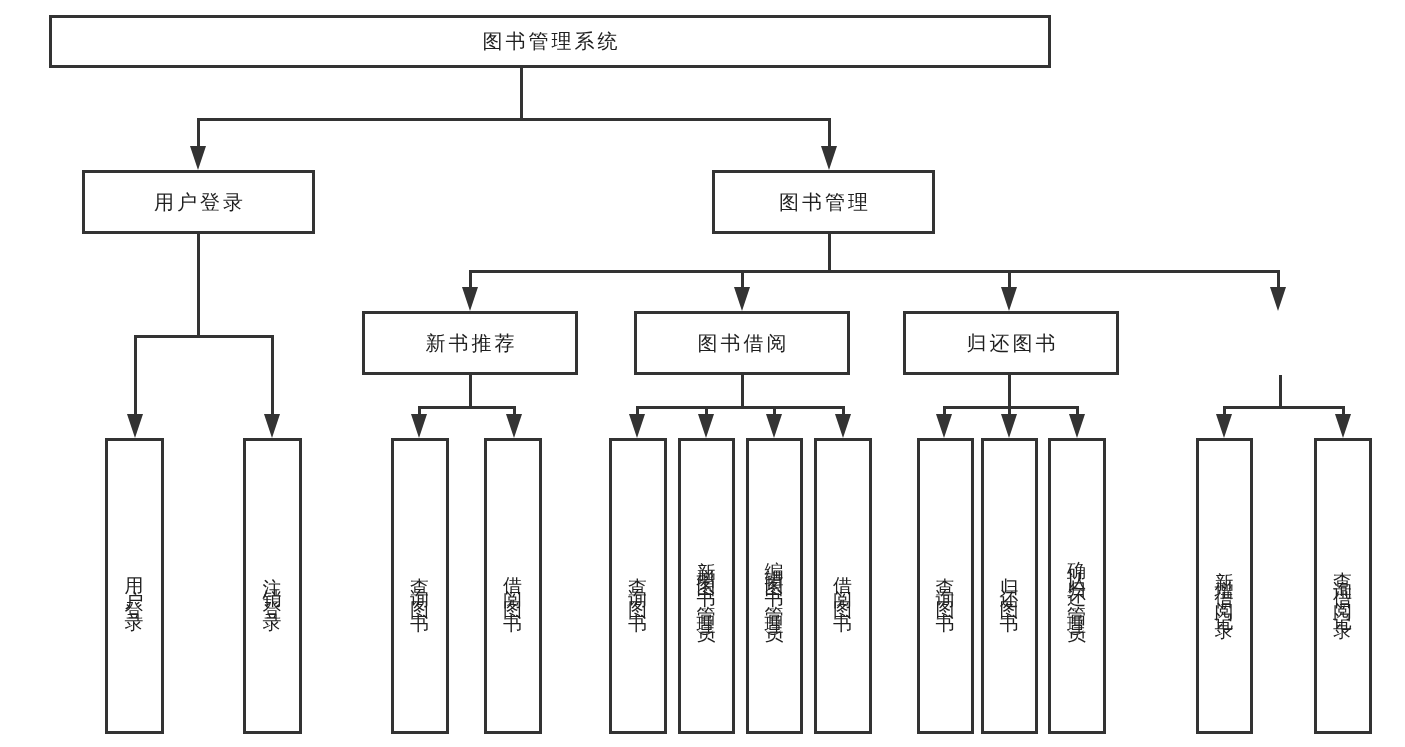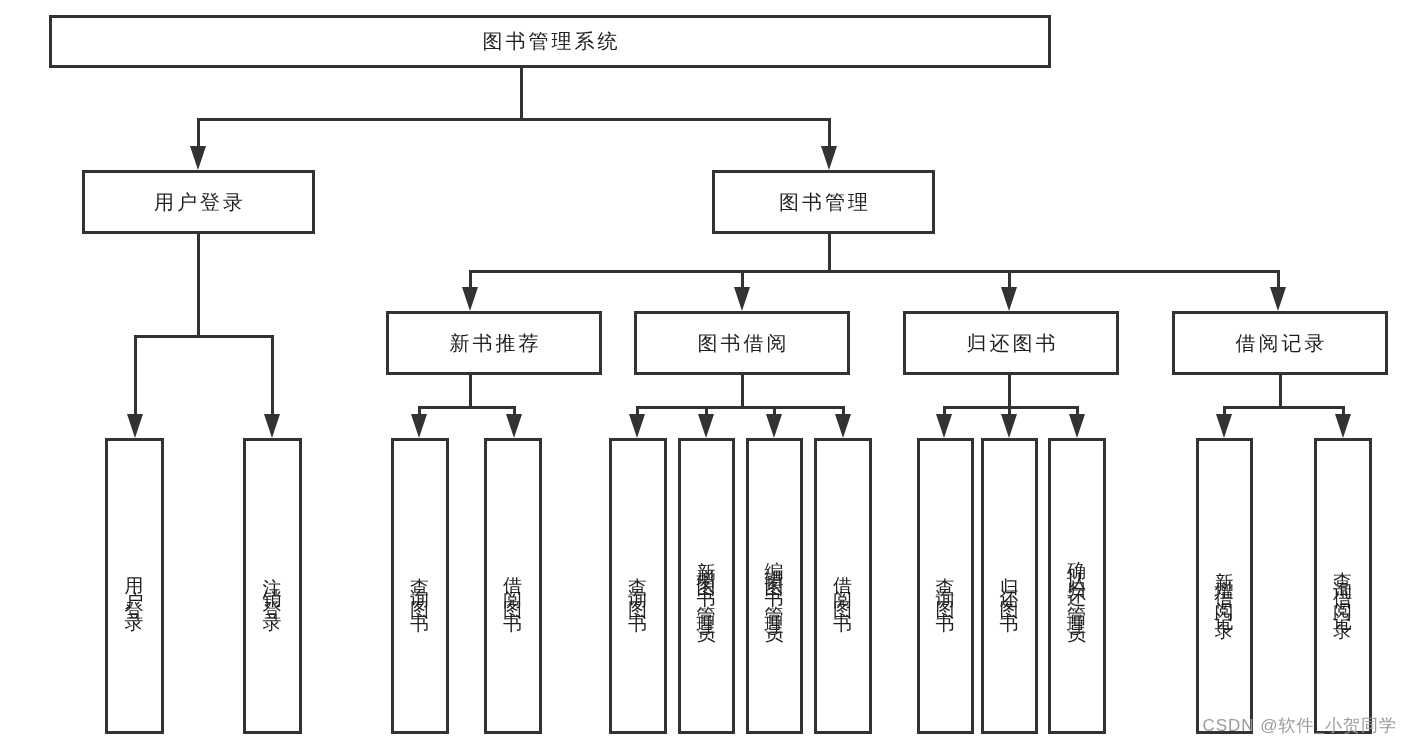--- a/index.html
+++ b/index.html
@@ -79,31 +79,28 @@
   <div class="hline" style="left:468.5px;top:270px;width:811px;"></div>
   <div class="vline" style="left:468.5px;top:270px;height:20px;"></div>
   <div class="arrow" style="left:462px;top:287px;"></div>
   <div class="vline" style="left:740.5px;top:270px;height:20px;"></div>
   <div class="arrow" style="left:734px;top:287px;"></div>
   <div class="vline" style="left:1007.5px;top:270px;height:20px;"></div>
   <div class="arrow" style="left:1001px;top:287px;"></div>
   <div class="vline" style="left:1276.5px;top:270px;height:20px;"></div>
   <div class="arrow" style="left:1270px;top:287px;"></div>
 
-  <div class="node lvl" style="left:362px;top:311px;width:216px;height:64px;margin-left:24px;">
+  <div class="node lvl" style="left:362px;top:311px;width:216px;height:64px;">
     <span>新书推荐</span>
   </div>
   <div class="node lvl" style="left:634px;top:311px;width:216px;height:64px;">
     <span>图书借阅</span>
   </div>
   <div class="node lvl" style="left:903px;top:311px;width:216px;height:64px;">
     <span>归还图书</span>
-  </div>
-  <div class="node lvl" style="left:1172px;top:311px;width:216px;height:64px;">
-    <span>借阅记录</span>
   </div>
 
   <div class="vline" style="left:468.5px;top:375px;height:34px;"></div>
   <div class="hline" style="left:417.5px;top:406px;width:98px;"></div>
   <div class="vline" style="left:417.5px;top:406px;height:12px;"></div>
   <div class="arrow" style="left:411px;top:414px;"></div>
   <div class="vline" style="left:512.5px;top:406px;height:12px;"></div>
   <div class="arrow" style="left:506px;top:414px;"></div>
 
   <div class="vline" style="left:740.5px;top:375px;height:34px;"></div>
@@ -170,15 +167,14 @@
     <span class="vtext" style="letter-spacing:9px;">确认归还（管理员）</span>
   </div>
 
   <div class="node leaf" style="left:1196px;top:438px;width:57px;height:296px;">
     <span class="vtext" style="letter-spacing:10px;">新增借阅记录</span>
   </div>
   <div class="node leaf" style="left:1314px;top:438px;width:58px;height:296px;">
     <span class="vtext" style="letter-spacing:10px;">查询借阅记录</span>
   </div>
 
-  <div class="watermark">CSDN @软件_小贺同学</div>
 
 </div>
 
 </body></html>

